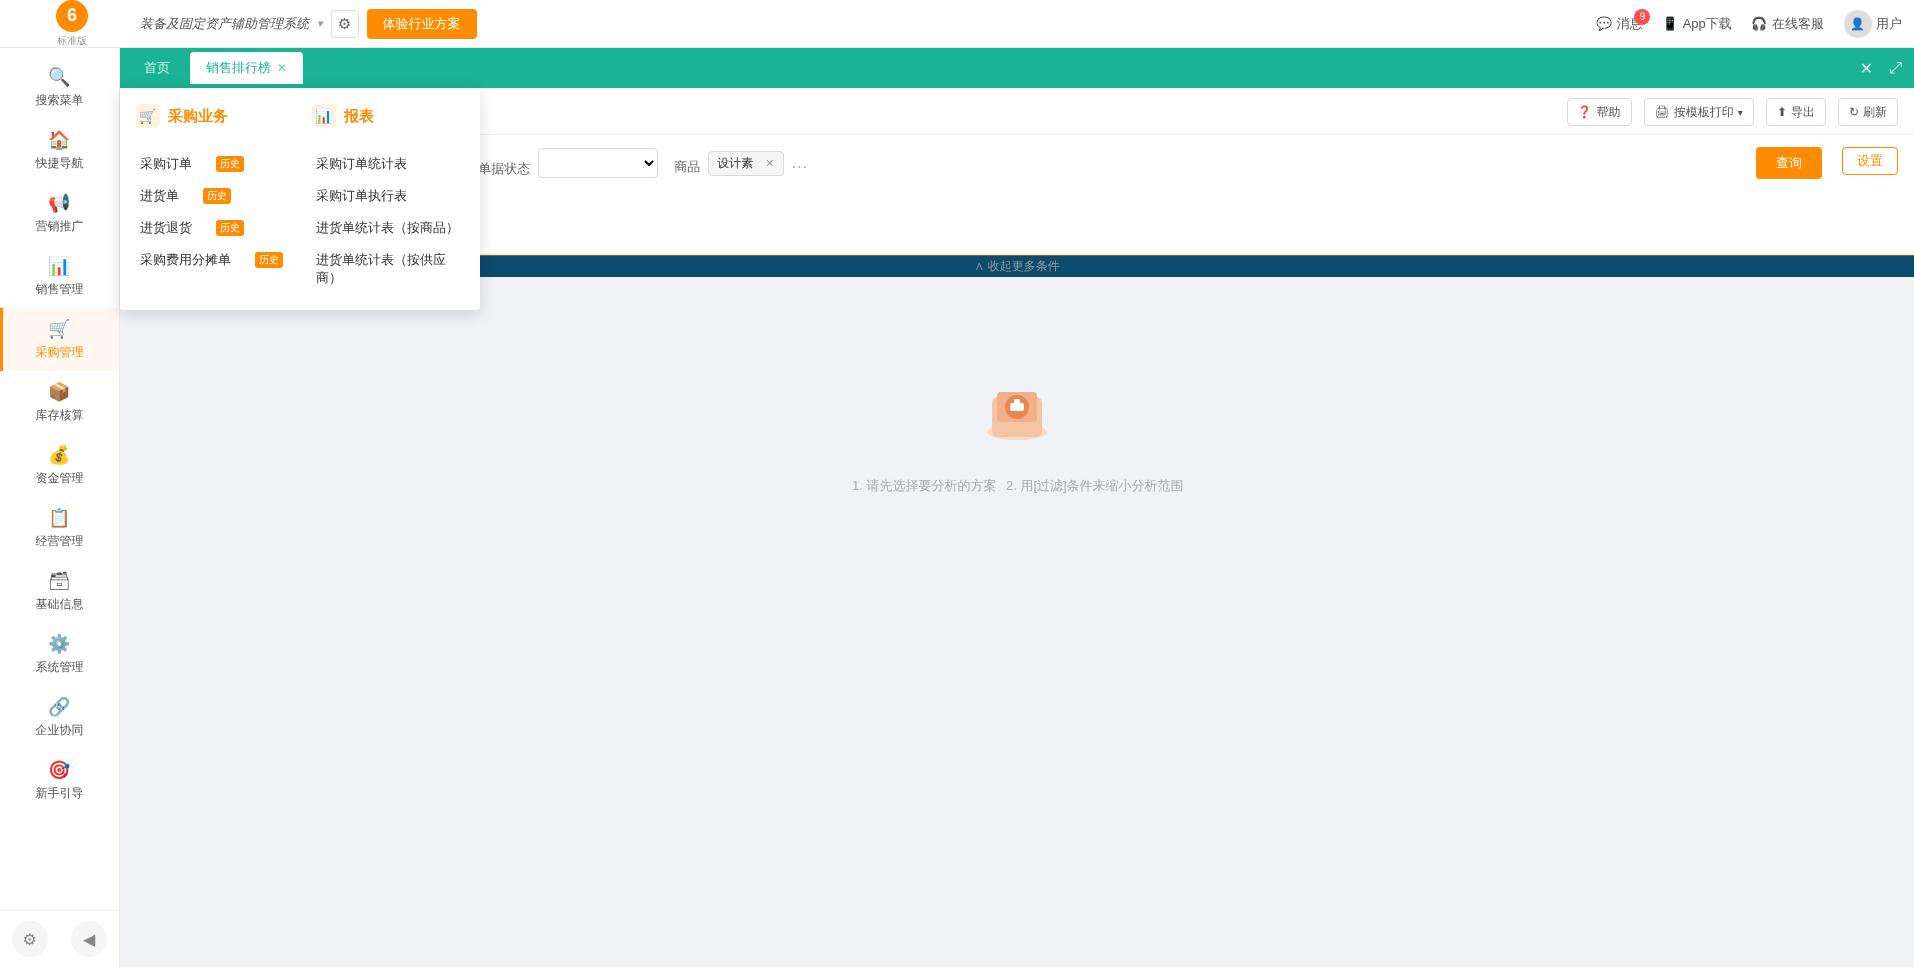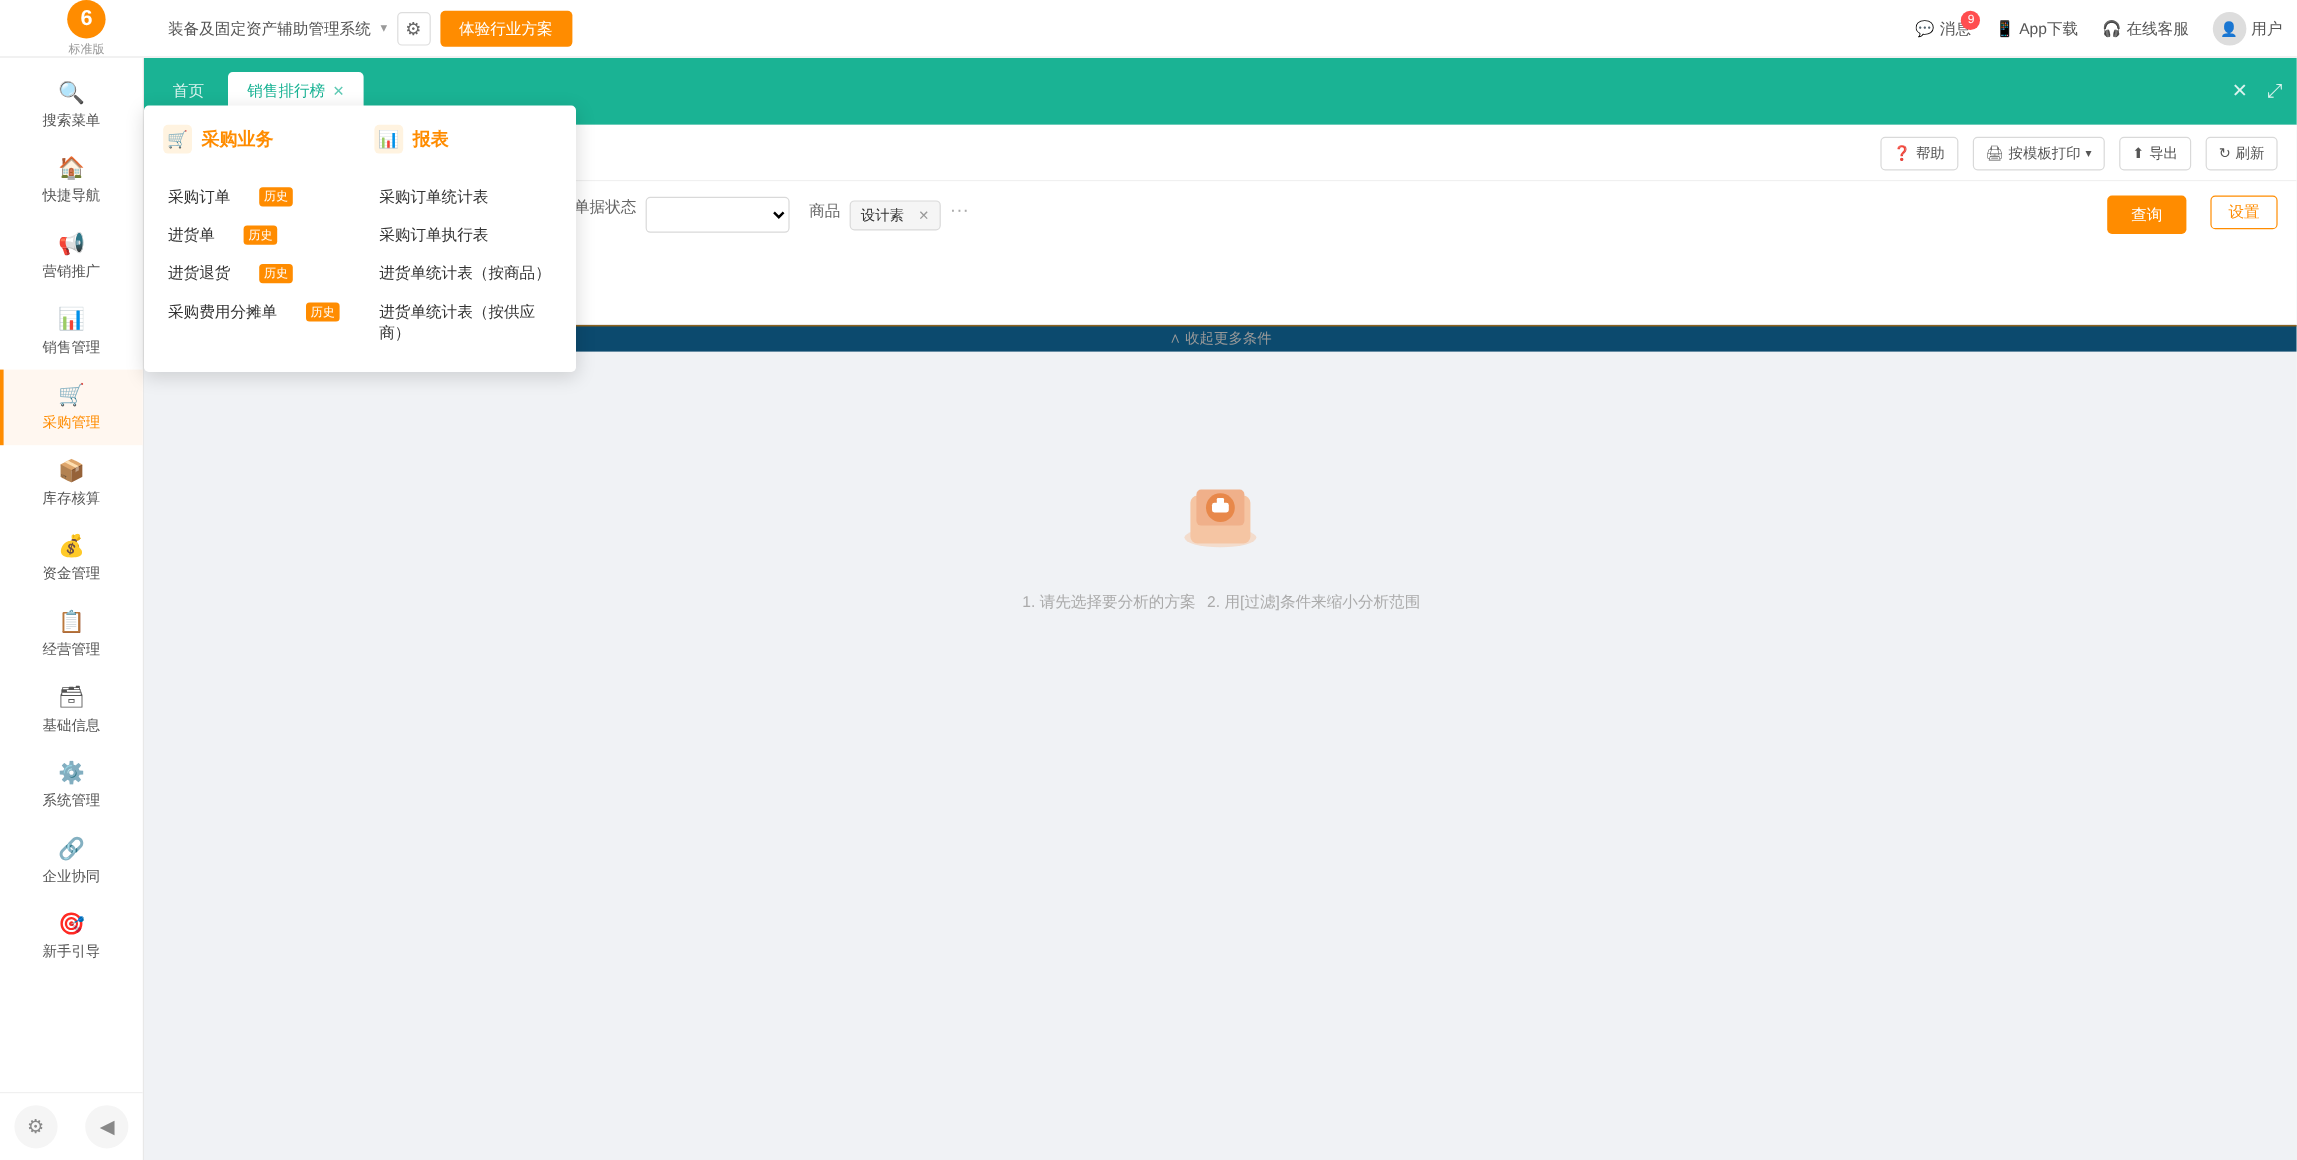--- a/index.html
+++ b/index.html
@@ -43,21 +43,21 @@
       margin-top: 2px;
     }
     .topbar-title {
       color: #333;
       font-size: 13px;
       flex: 1;
       display: flex;
       align-items: center;
       gap: 8px;
     }
-    .topbar-title span { color: #555; }
+    .topbar-title span { color: #555; font-style: italic; }
     .topbar-title .arrow { color: #999; font-size: 11px; cursor: pointer; }
     .topbar-title .gear-btn {
       width: 28px; height: 28px;
       border: 1px solid #ddd;
       border-radius: 4px;
       display: flex; align-items: center; justify-content: center;
       cursor: pointer; color: #666; font-size: 15px;
     }
     .topbar-solution-btn {
       background: #ff8c00;
@@ -172,21 +172,21 @@
       display: flex;
       flex-direction: column;
       overflow: hidden;
     }
 
     
     .tab-bar {
       background: #1ab394;
       display: flex;
       align-items: center;
-      height: 56px;
+      height: 40px;
       padding: 0 8px;
       gap: 4px;
     }
     .tab-item {
       padding: 0 16px;
       height: 32px;
       display: flex;
       align-items: center;
       gap: 6px;
       cursor: pointer;
@@ -233,21 +233,21 @@
     .filter-row {
       display: flex;
       align-items: center;
       gap: 16px;
       margin-bottom: 10px;
       flex-wrap: wrap;
     }
     .filter-row:last-child { margin-bottom: 0; }
     .filter-group {
       display: flex;
-      align-items: flex-start;
+      align-items: flex-end;
       gap: 8px;
     }
     .filter-label { color: #666; font-size: 13px; white-space: nowrap; }
     .filter-input {
       border: 1px solid #d9d9d9;
       border-radius: 4px;
       padding: 4px 8px;
       font-size: 13px;
       height: 30px;
       outline: none;

